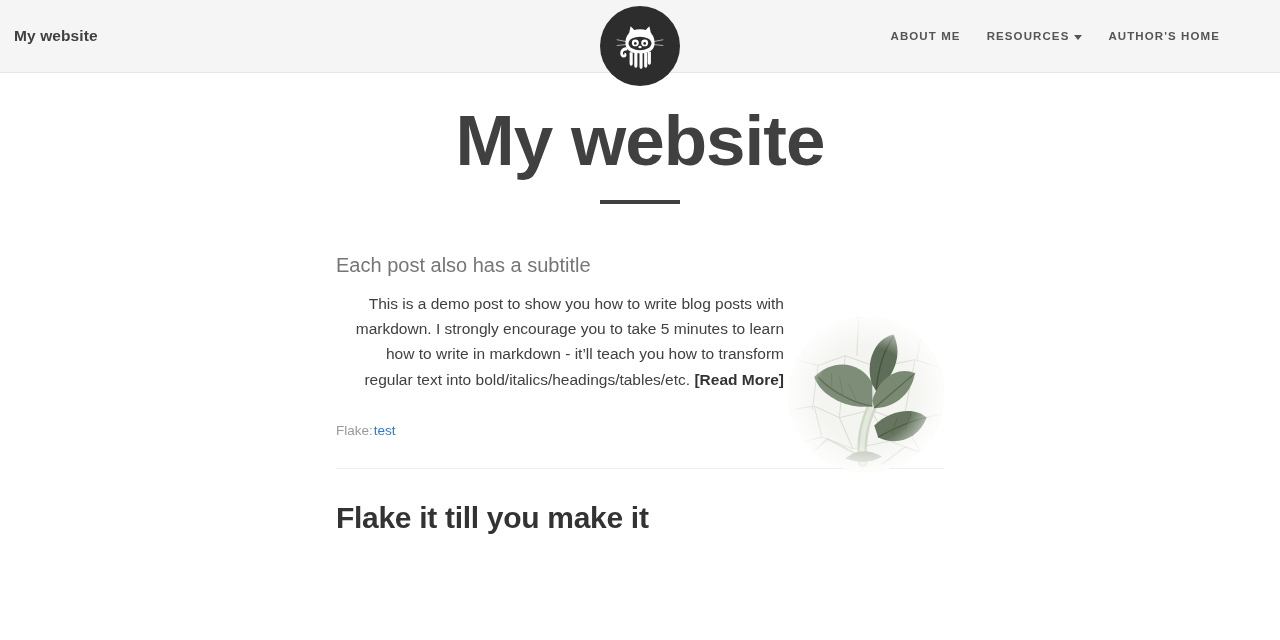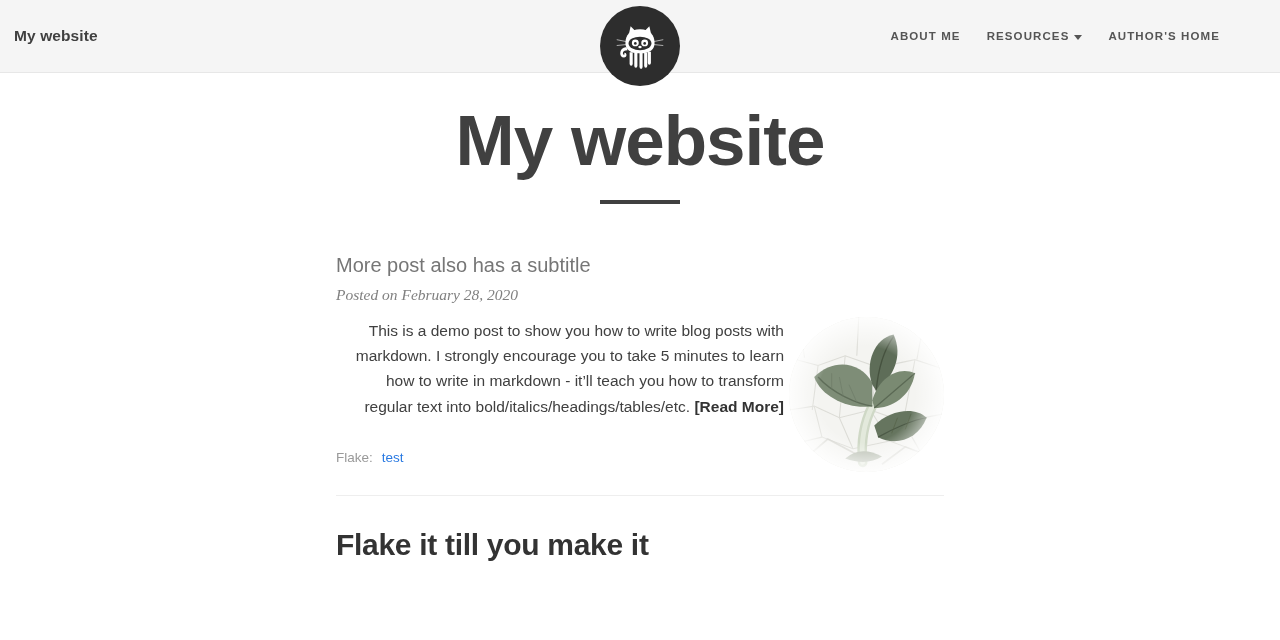--- a/index.html
+++ b/index.html
@@ -166,21 +166,21 @@
   .post-thumb svg { display: block; width: 100%; height: 100%; }
 
   .tags-row {
     margin: 31px 0 0 0;
     font-size: 13.5px;
     color: #999999;
   }
   .tag-link {
     color: #2a7ae2;
     text-decoration: none;
-    margin-left: 9px;
+    margin-left: 1px;
   }
 
   .post-divider {
     border: 0;
     border-top: 1px solid #eeeeee;
     margin: 30px 0 0 0;
   }
 
   .post-preview.second { padding-top: 32px; }
 </style>
@@ -244,24 +244,23 @@
 <div class="page-header">
   <h1 class="site-title">My website</h1>
   <hr class="title-rule">
 </div>
 
 <div class="container">
 
   <div class="post-preview">
 
     <a href="#" style="text-decoration:none">
-      <h3 class="post-subtitle">More post also has a subtitle</h3>
-    </a>
-
-    <p class="post-meta">Posted on February 28, 2020</p>
+      <h3 class="post-subtitle">Each post also has a subtitle</h3>
+    </a>
+
 
     <div class="post-thumb">
       <svg viewBox="0 0 160 160" xmlns="http://www.w3.org/2000/svg" aria-hidden="true">
         <rect width="160" height="160" fill="#f4f4f1"></rect>
 
         <g stroke="#d8d8d2" stroke-width="1.1" fill="none" opacity="0.85">
           <path d="M0 42 L30 50 L58 40 L92 52 L130 44 L160 54"></path>
           <path d="M0 96 L26 92 L52 104 L84 96 L118 108 L160 100"></path>
           <path d="M0 132 L34 124 L66 136 L104 128 L136 140 L160 134"></path>
           <path d="M30 50 L24 96 M58 40 L52 104 M92 52 L84 96 M130 44 L118 108"></path>

